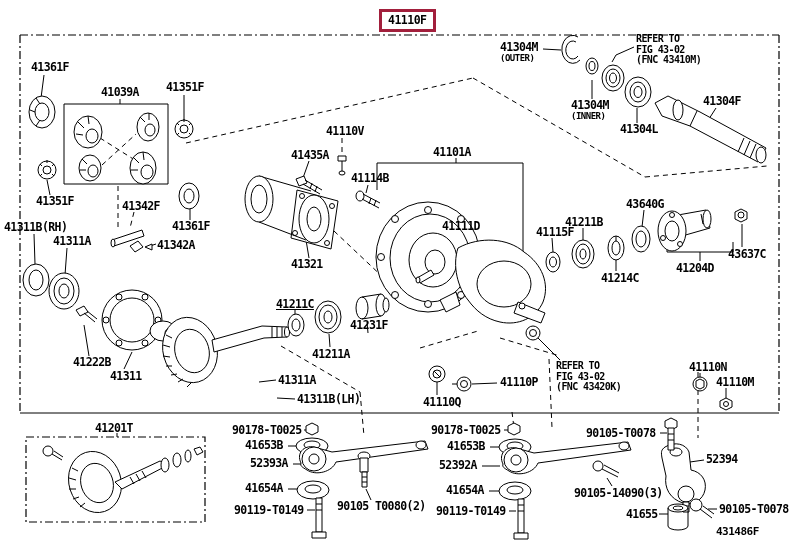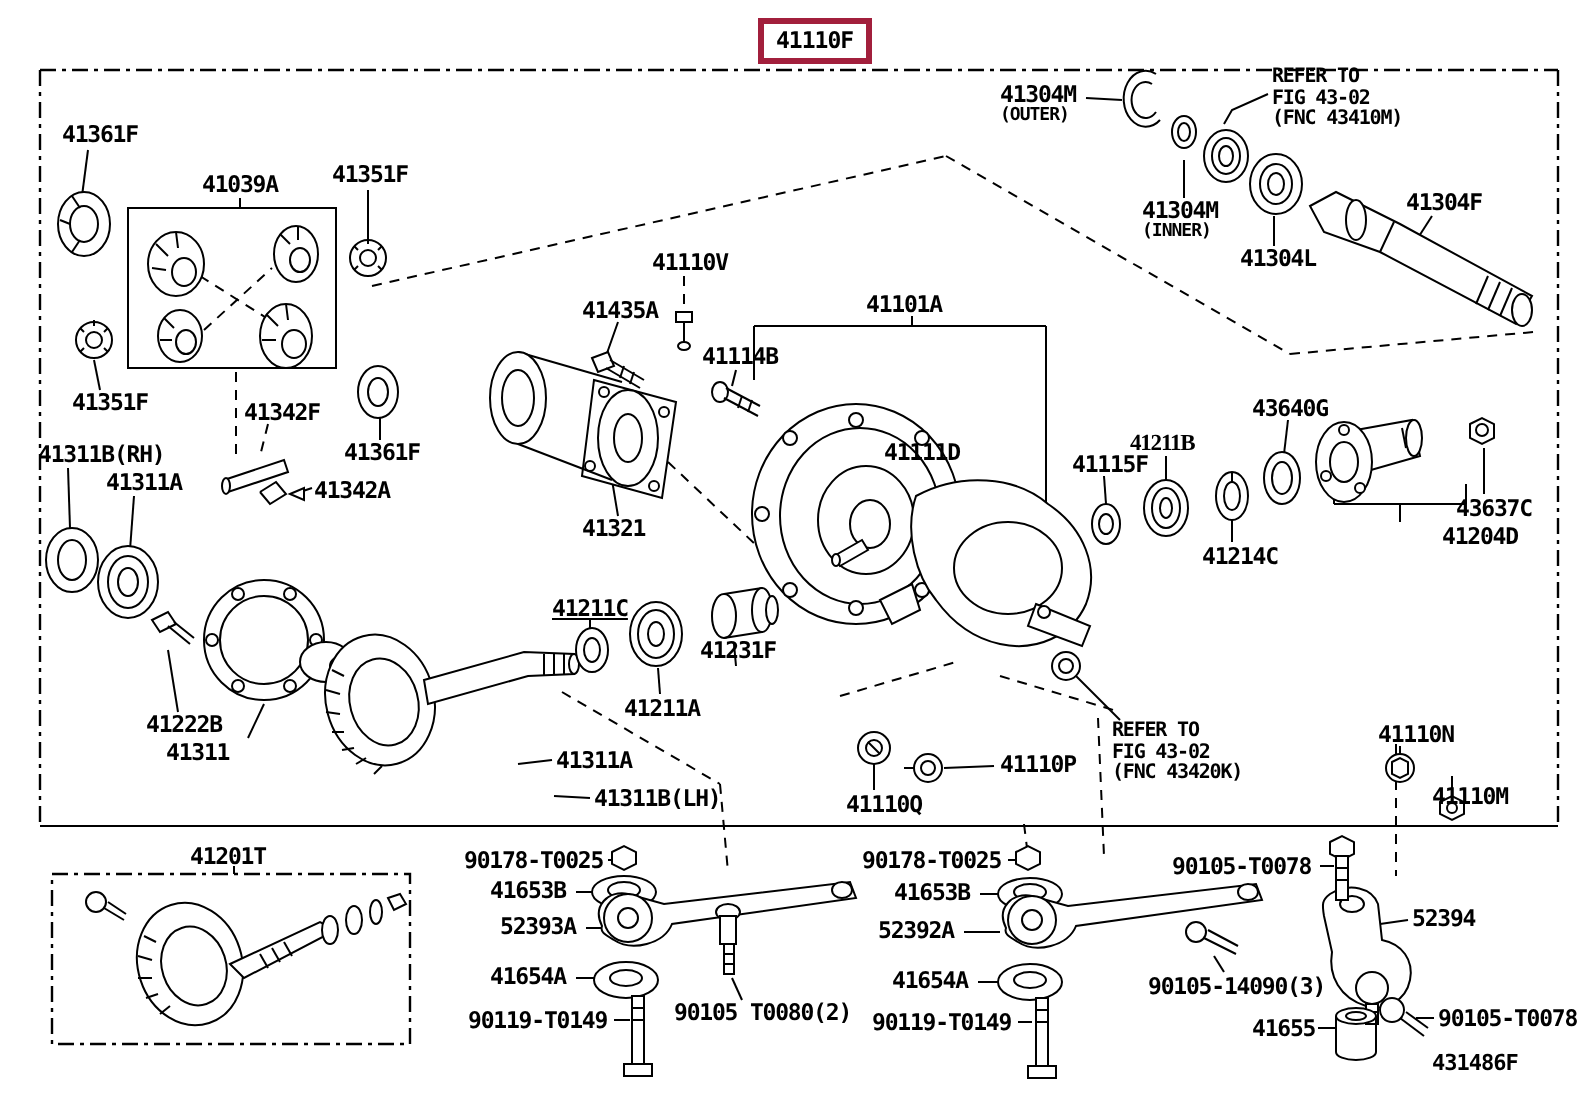--- a/index.html
+++ b/index.html
@@ -463,50 +463,50 @@
 
   <div id="page-code">431486F</div>
 
   <div id="labels-layer">
       <div class="part-label" style="left: 31px; top: 62px;">41361F</div>
       <div class="part-label" style="left: 101px; top: 87px;">41039A</div>
       <div class="part-label" style="left: 166px; top: 82px;">41351F</div>
       <div class="part-label" style="left: 36px; top: 196px;">41351F</div>
       <div class="part-label" style="left: 122px; top: 201px;">41342F</div>
       <div class="part-label" style="left: 172px; top: 221px;">41361F</div>
-      <div class="part-label" style="left: 19px; top: 222px;">41311B(RH)</div>
+      <div class="part-label" style="left: 4px; top: 222px;">41311B(RH)</div>
       <div class="part-label" style="left: 53px; top: 236px;">41311A</div>
       <div class="part-label" style="left: 157px; top: 240px;">41342A</div>
       <div class="part-label" style="left: 291px; top: 150px;">41435A</div>
       <div class="part-label" style="left: 326px; top: 126px;">41110V</div>
       <div class="part-label" style="left: 351px; top: 173px;">41114B</div>
       <div class="part-label" style="left: 433px; top: 147px;">41101A</div>
       <div class="part-label" style="left: 442px; top: 221px;">41111D</div>
       <div class="part-label" style="left: 291px; top: 259px;">41321</div>
       <div class="part-label" style="left: 500px; top: 42px;">41304M<div class="sub">(OUTER)</div></div>
       <div class="part-label" style="left: 571px; top: 100px;">41304M<div class="sub">(INNER)</div></div>
       <div class="part-label" style="left: 620px; top: 124px; text-align: center;">41304L</div>
       <div class="part-label" style="left: 703px; top: 96px;">41304F</div>
       <div class="part-label" style="left: 626px; top: 199px;">43640G</div>
-      <div class="part-label" style="left: 565px; top: 217px; font-family: Liberation Serif, serif;">41211B</div>
+      <div class="part-label" style="left: 565px; top: 217px;">41211B</div>
       <div class="part-label" style="left: 536px; top: 227px;">41115F</div>
       <div class="part-label" style="left: 601px; top: 273px;">41214C</div>
-      <div class="part-label" style="left: 676px; top: 263px; margin-left: 45px;">41204D</div>
+      <div class="part-label" style="left: 676px; top: 263px;">41204D</div>
       <div class="part-label" style="left: 728px; top: 249px;">43637C</div>
       <div class="part-label" style="left: 276px; top: 299px; text-decoration: underline;">41211C</div>
       <div class="part-label" style="left: 312px; top: 349px; text-align: center;">41211A</div>
       <div class="part-label" style="left: 350px; top: 320px;">41231F</div>
       <div class="part-label" style="left: 73px; top: 357px;">41222B</div>
-      <div class="part-label" style="left: 83px; top: 371px;">41311</div>
+      <div class="part-label" style="left: 110px; top: 371px;">41311</div>
       <div class="part-label" style="left: 278px; top: 375px;">41311A</div>
       <div class="part-label" style="left: 297px; top: 394px;">41311B(LH)</div>
       <div class="part-label" style="left: 423px; top: 397px;">41110Q</div>
       <div class="part-label" style="left: 500px; top: 377px;">41110P</div>
       <div class="part-label" style="left: 689px; top: 362px;">41110N</div>
-      <div class="part-label" style="left: 716px; top: 377px; margin-top: 16px;">41110M</div>
+      <div class="part-label" style="left: 716px; top: 377px;">41110M</div>
       <div class="part-label" style="left: 95px; top: 423px;">41201T</div>
       <div class="part-label" style="left: 232px; top: 425px;">90178-T0025</div>
       <div class="part-label" style="left: 245px; top: 440px;">41653B</div>
       <div class="part-label" style="left: 250px; top: 458px;">52393A</div>
       <div class="part-label" style="left: 245px; top: 483px;">41654A</div>
       <div class="part-label" style="left: 234px; top: 505px;">90119-T0149</div>
       <div class="part-label" style="left: 337px; top: 501px;">90105 T0080(2)</div>
       <div class="part-label" style="left: 431px; top: 425px;">90178-T0025</div>
       <div class="part-label" style="left: 447px; top: 441px;">41653B</div>
       <div class="part-label" style="left: 439px; top: 460px;">52392A</div>

